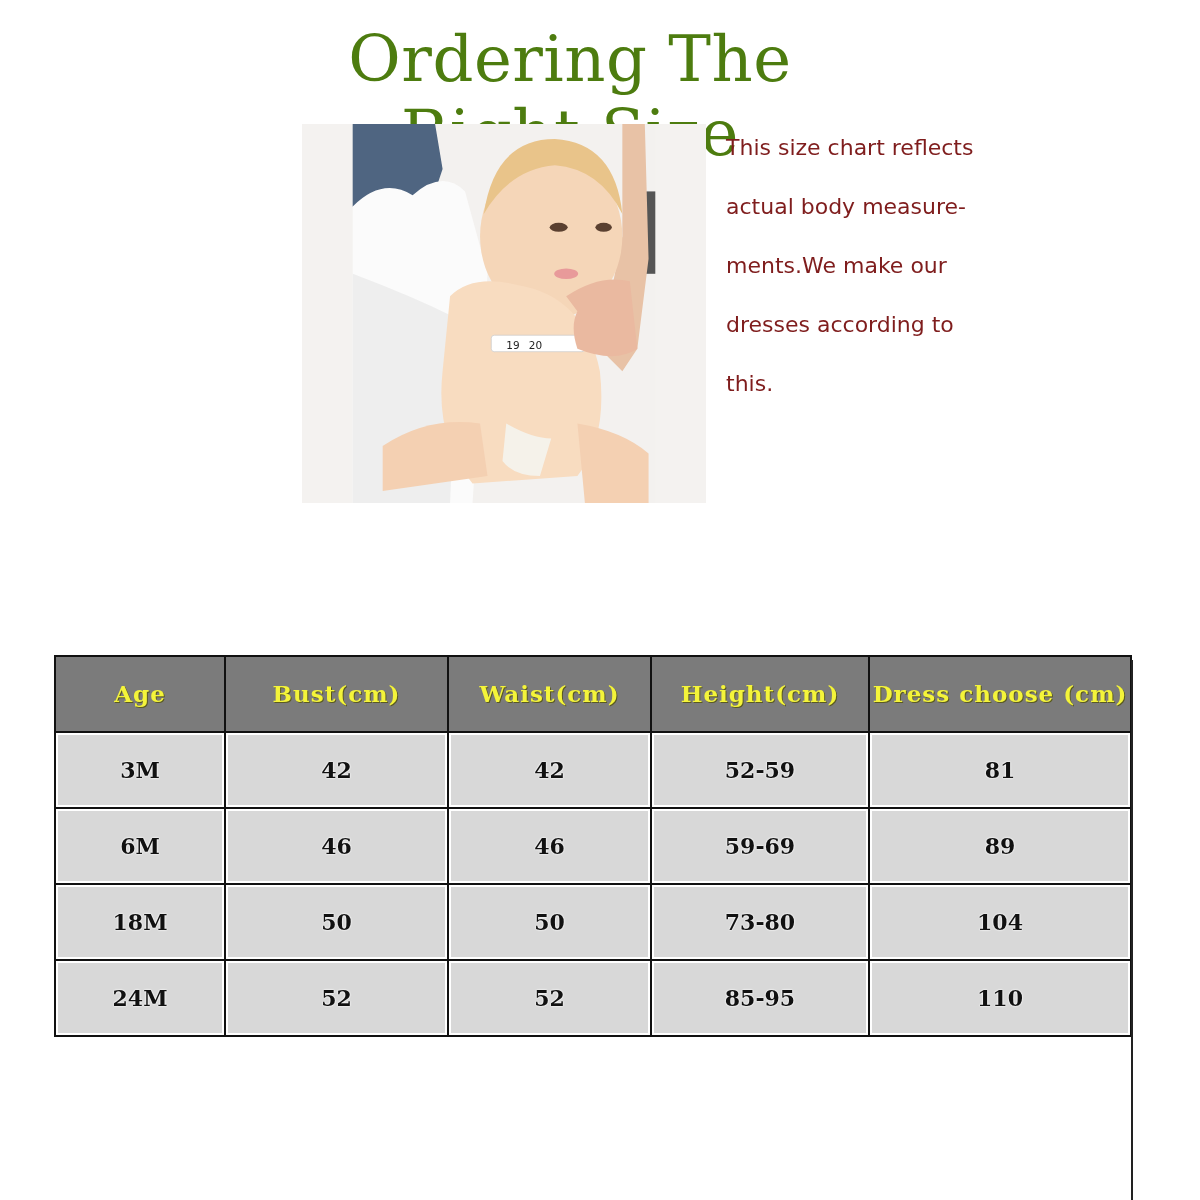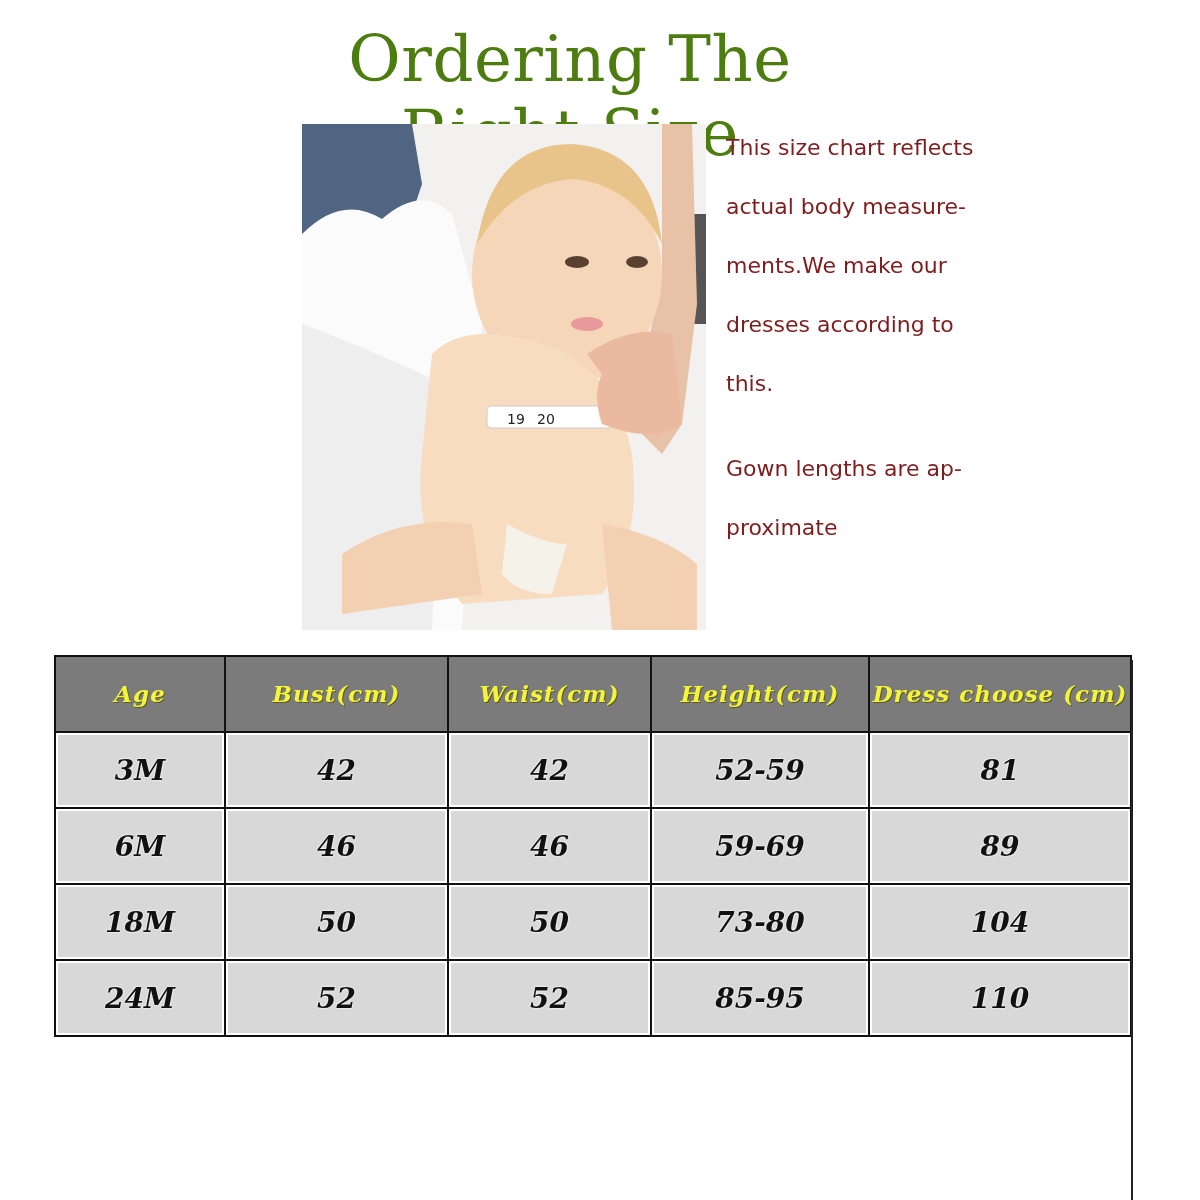--- a/index.html
+++ b/index.html
@@ -3,49 +3,49 @@
 <meta charset="utf-8">
 <style>
   html, body { margin: 0; padding: 0; }
   body { width: 1200px; height: 1200px; background: #ffffff; position: relative; overflow: hidden; }
   .title {
     position: absolute; left: 300px; top: 22px; width: 540px; text-align: center;
     font-family: "DejaVu Serif", serif; font-size: 64px; color: #4d7c0f;
     letter-spacing: 0.5px;
   }
   .photo {
-    position: absolute; left: 302px; top: 124px; width: 404px; height: 506px;
+    position: absolute; left: 302px; top: 124px; width: 404px; height: 379px;
     background: #f4f2f0; overflow: hidden;
   }
   .photo svg { width: 100%; height: 100%; display: block; }
   .notes {
     position: absolute; left: 726px; top: 118px; width: 280px;
     font-family: "DejaVu Sans", sans-serif; font-size: 22px; line-height: 59px; color: #7f1d1d;
   }
   .notes p { margin: 0 0 26px 0; }
   table.size-table {
     position: absolute; left: 54px; top: 655px; width: 1076px;
     border-collapse: collapse; table-layout: fixed;
-    font-family: "DejaVu Serif", serif; font-weight: bold; font-style: italic;
+    font-family: "DejaVu Serif", serif; font-weight: bold;
   }
   .size-table col.c0 { width: 170px; }
   .size-table col.c1 { width: 223px; }
   .size-table col.c2 { width: 203px; }
   .size-table col.c3 { width: 218px; }
   .size-table col.c4 { width: 262px; }
   .size-table th, .size-table td {
     border: 2px solid #111; text-align: center; padding: 0;
   }
   .size-table th {
     background: #7b7b7b; color: #f4f43a; height: 74px; font-size: 23px;
     letter-spacing: 1px; line-height: 30px;
     text-shadow: 1px 1px 0 #5a5a20;
   }
   .size-table td {
-    background: #d8d8d8; color: #111; height: 74px; font-size: 28px;
+    background: #d8d8d8; color: #111; height: 74px; font-size: 22px;
     box-shadow: inset 0 0 0 2px #ffffff;
     text-shadow: 0 0 2px #fff, 0 0 2px #fff;
   }
   .edge-line { position: absolute; left: 1131px; top: 660px; width: 2px; height: 540px; background: #222; }
 </style>
 </head>
 <body>
 
 <div class="title">Ordering The Right Size</div>
 
@@ -81,21 +81,20 @@
 
     <path d="M205 400 Q240 420 265 420 L250 470 Q215 470 200 450 Z" fill="#f5f2ea"></path>
 
     <path d="M40 430 Q100 390 170 400 L180 470 L40 490 Z" fill="#f4d0b2"></path>
     <path d="M300 400 Q360 410 395 440 L395 506 L310 506 Z" fill="#f4d0b2"></path>
   </svg>
 </div>
 
 <div class="notes">
   <p>This size chart reflects actual body measure-ments.We make our dresses according to this.</p>
-  <p>Gown lengths are ap-proximate</p>
 </div>
 
 <table class="size-table">
   <colgroup>
       <col class="c0">
       <col class="c1">
       <col class="c2">
       <col class="c3">
       <col class="c4">
     </colgroup>

